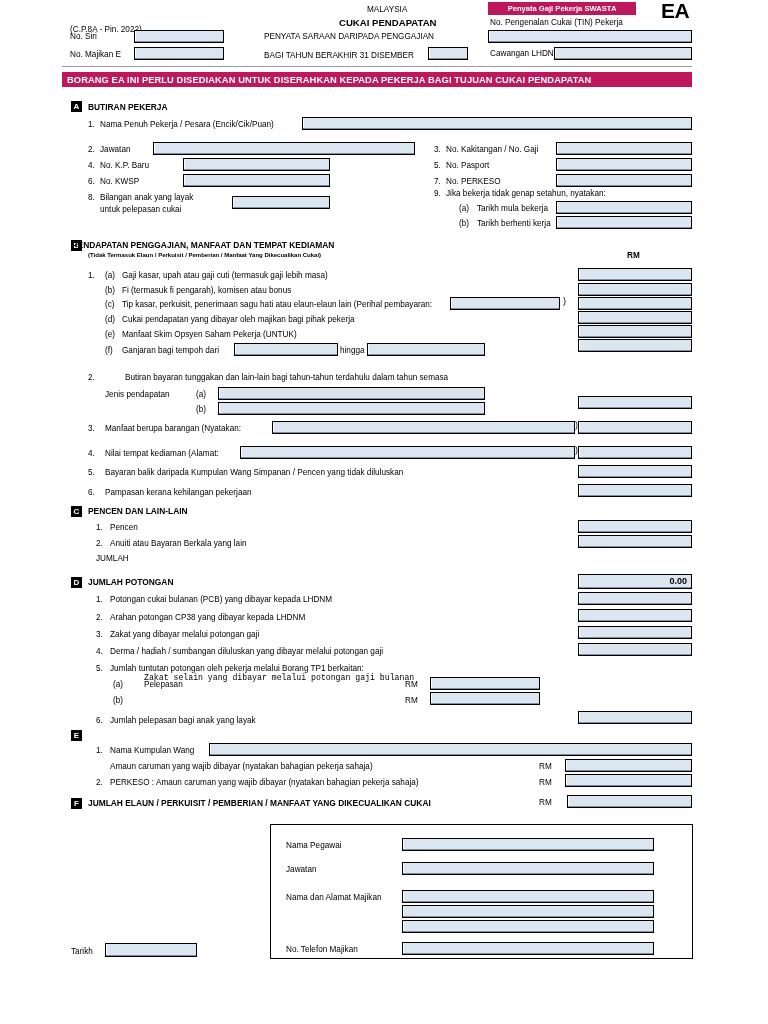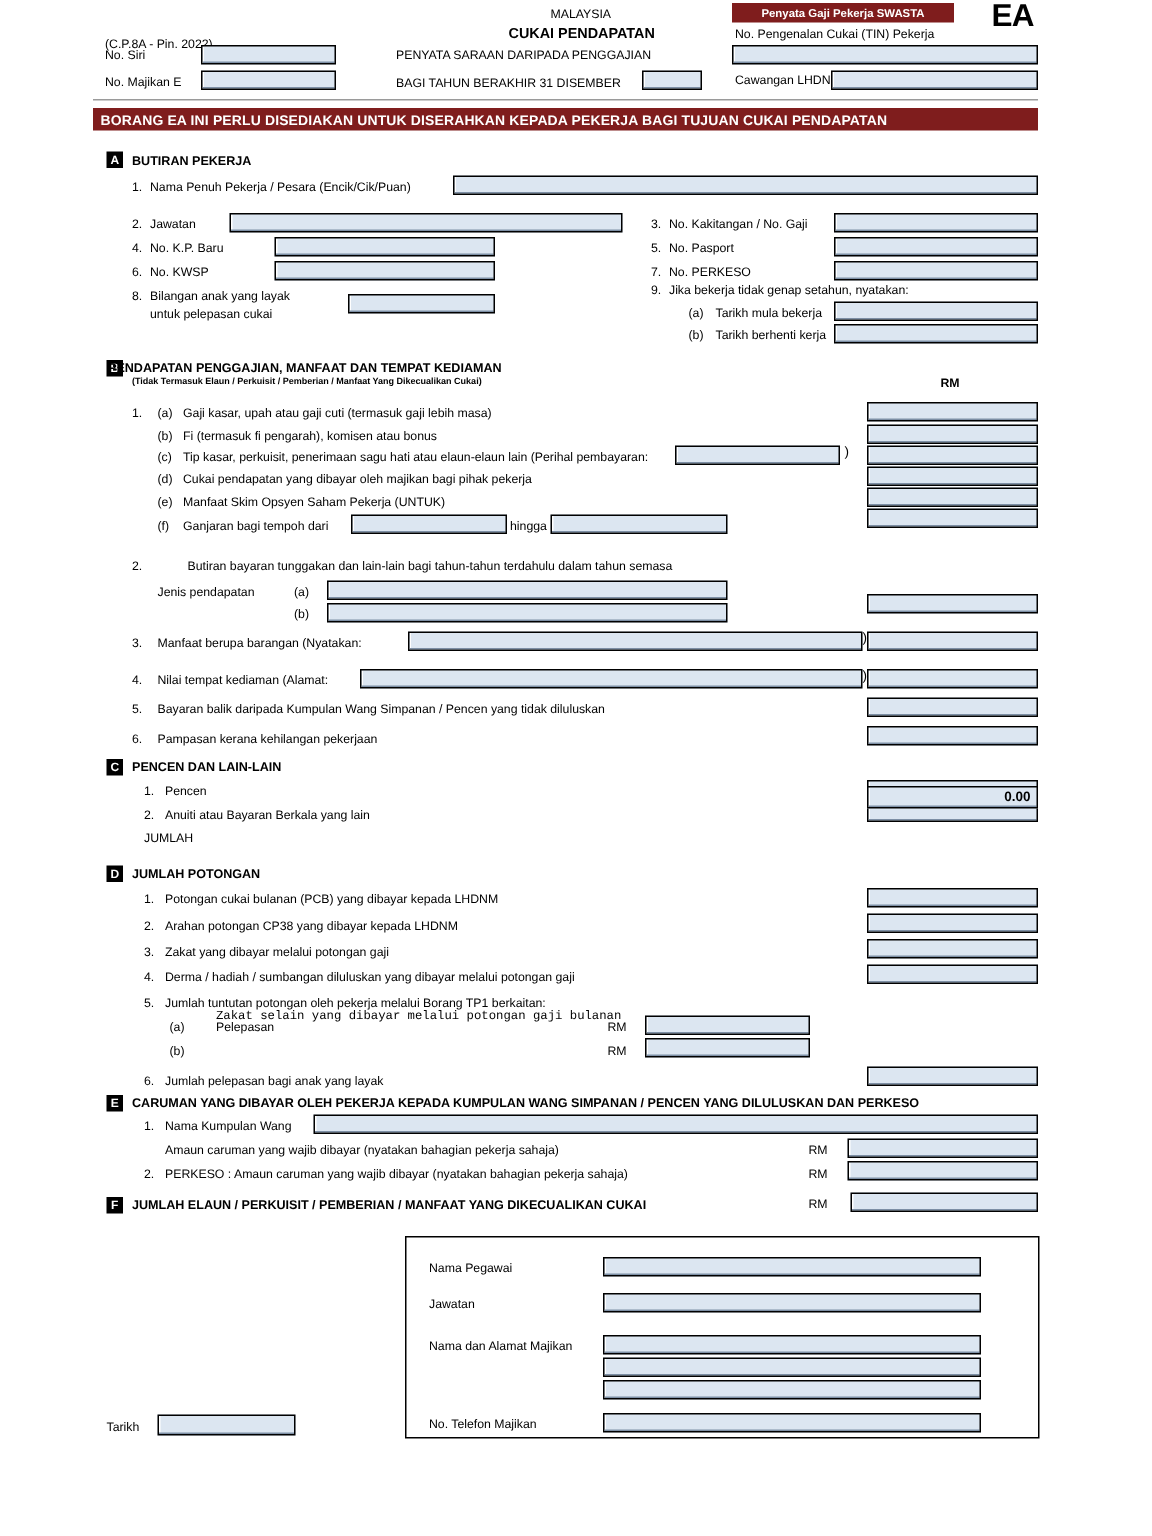--- a/index.html
+++ b/index.html
@@ -32,21 +32,21 @@
   .b { font-weight: bold; }
 
   
   #top-rule {
     position: absolute; left: 62px; top: 66px; width: 630px;
     border-top: 1px solid #9a9a9a;
   }
 
   .banner {
     position: absolute;
-    background: #7f1d1d; color: #fff;
+    background: #be185d; color: #fff;
     font-weight: bold;
     display: flex; align-items: center;
   }
 
   #main-banner {
     left: 62px; top: 72px; width: 630px; height: 15px;
     font-size: 9.3px; padding-left: 5px; letter-spacing: 0.1px;
   }
 
   #swasta-badge {
@@ -242,21 +242,21 @@
 
   <div class="lbl" style="left:96px; top:524px;">1.</div>
   <div class="lbl" style="left:110px; top:524px;">Pencen</div>
   <div class="abs fld rmcol" style="top:520px;"></div>
 
   <div class="lbl" style="left:96px; top:540px;">2.</div>
   <div class="lbl" style="left:110px; top:540px;">Anuiti atau Bayaran Berkala yang lain</div>
   <div class="abs fld rmcol" style="top:535px;"></div>
 
   <div class="lbl" style="left:96px; top:555px;">JUMLAH</div>
-  <div class="abs fld thick rmcol" style="top:524px; height:15px;padding-left:25px;">
+  <div class="abs fld thick rmcol" style="top:574px; height:15px;padding-left:25px;">
     <span class="jumlah-val">0.00</span>
   </div>
 
   <div class="chip" style="left:71px; top:577px;">D</div>
   <div class="sechead" style="left:88px; top:578px;">JUMLAH POTONGAN</div>
 
   <div class="lbl" style="left:96px; top:596px;">1.</div>
   <div class="lbl" style="left:110px; top:596px;">Potongan cukai bulanan (PCB) yang dibayar kepada LHDNM</div>
   <div class="abs fld rmcol" style="top:592px;"></div>
 
@@ -283,21 +283,20 @@
   <div class="lbl" style="left:113px; top:697px;">(b)</div>
   <div class="lbl" style="left:144px; top:674px;font-family:Liberation Mono, monospace;">Zakat selain yang dibayar melalui potongan gaji bulanan</div>
   <div class="lbl" style="left:405px; top:697px;">RM</div>
   <div class="abs fld" style="left:430px; top:692px; width:110px;"></div>
 
   <div class="lbl" style="left:96px; top:717px;">6.</div>
   <div class="lbl" style="left:110px; top:717px;">Jumlah pelepasan bagi anak yang layak</div>
   <div class="abs fld rmcol" style="top:711px;"></div>
 
   <div class="chip" style="left:71px; top:730px;">E</div>
-  <div class="sechead" style="left:88px; top:731px;">CARUMAN YANG DIBAYAR OLEH PEKERJA KEPADA KUMPULAN WANG SIMPANAN / PENCEN YANG DILULUSKAN DAN PERKESO</div>
 
   <div class="lbl" style="left:96px; top:747px;">1.</div>
   <div class="lbl" style="left:110px; top:747px;">Nama Kumpulan Wang</div>
   <div class="abs fld" style="left:209px; top:743px; width:483px;"></div>
 
   <div class="lbl" style="left:110px; top:763px;">Amaun caruman yang wajib dibayar (nyatakan bahagian pekerja sahaja)</div>
   <div class="lbl" style="left:539px; top:763px;">RM</div>
   <div class="abs fld" style="left:565px; top:759px; width:127px;"></div>
 
   <div class="lbl" style="left:96px; top:779px;">2.</div>

